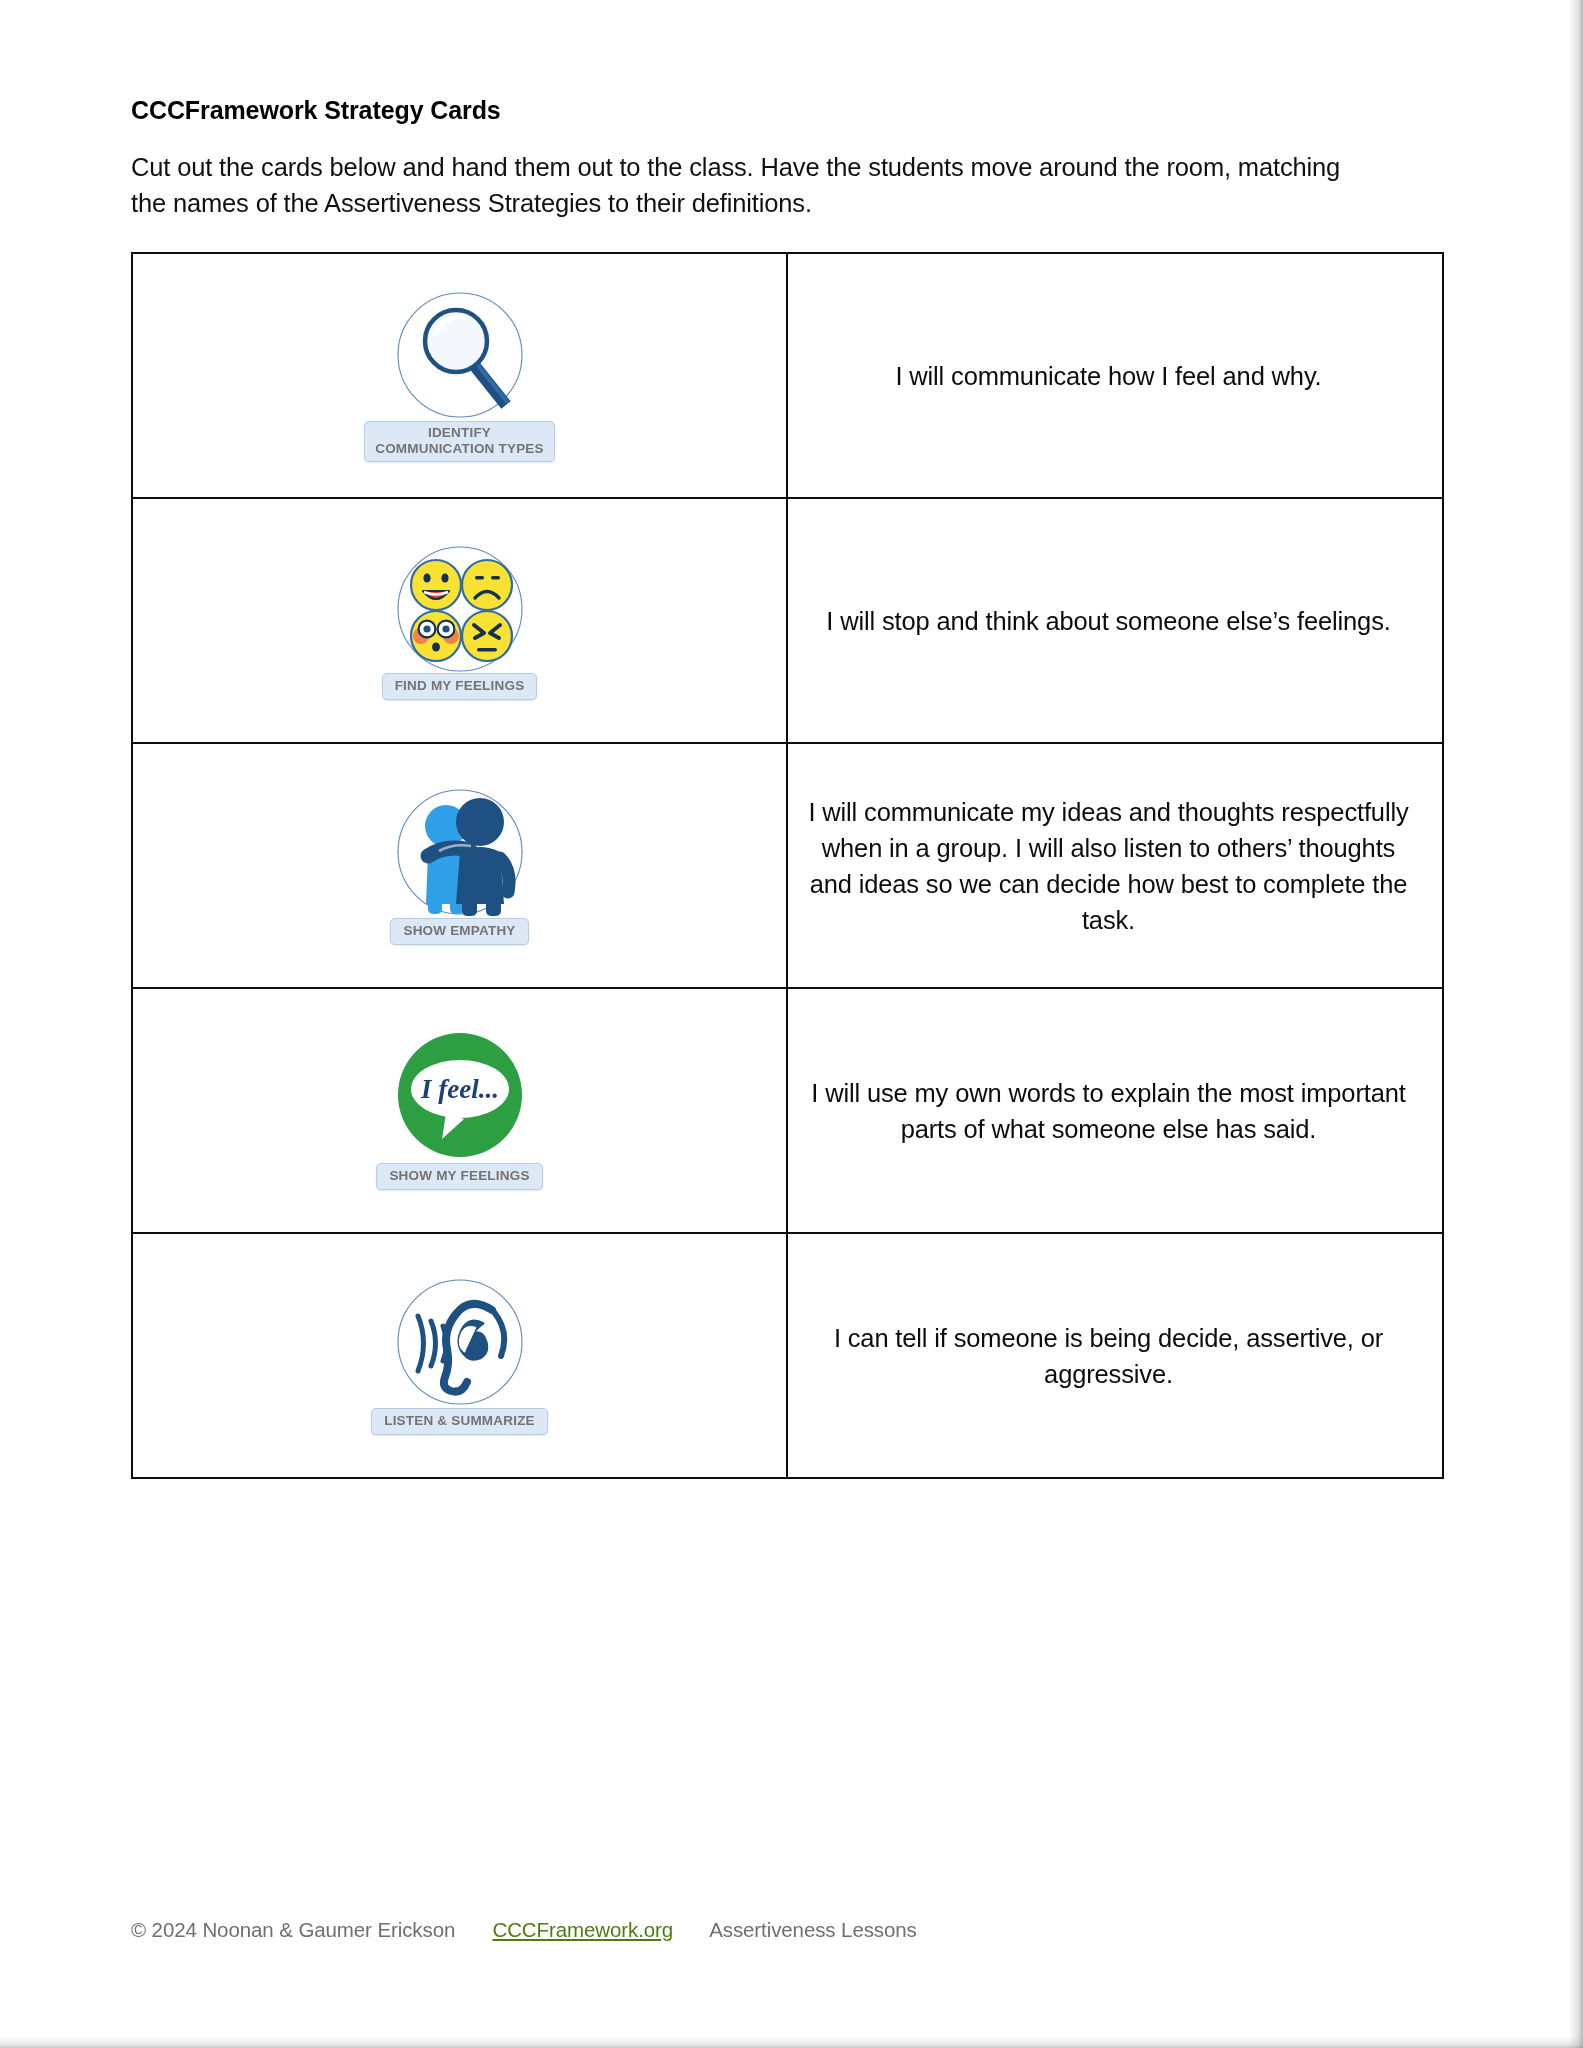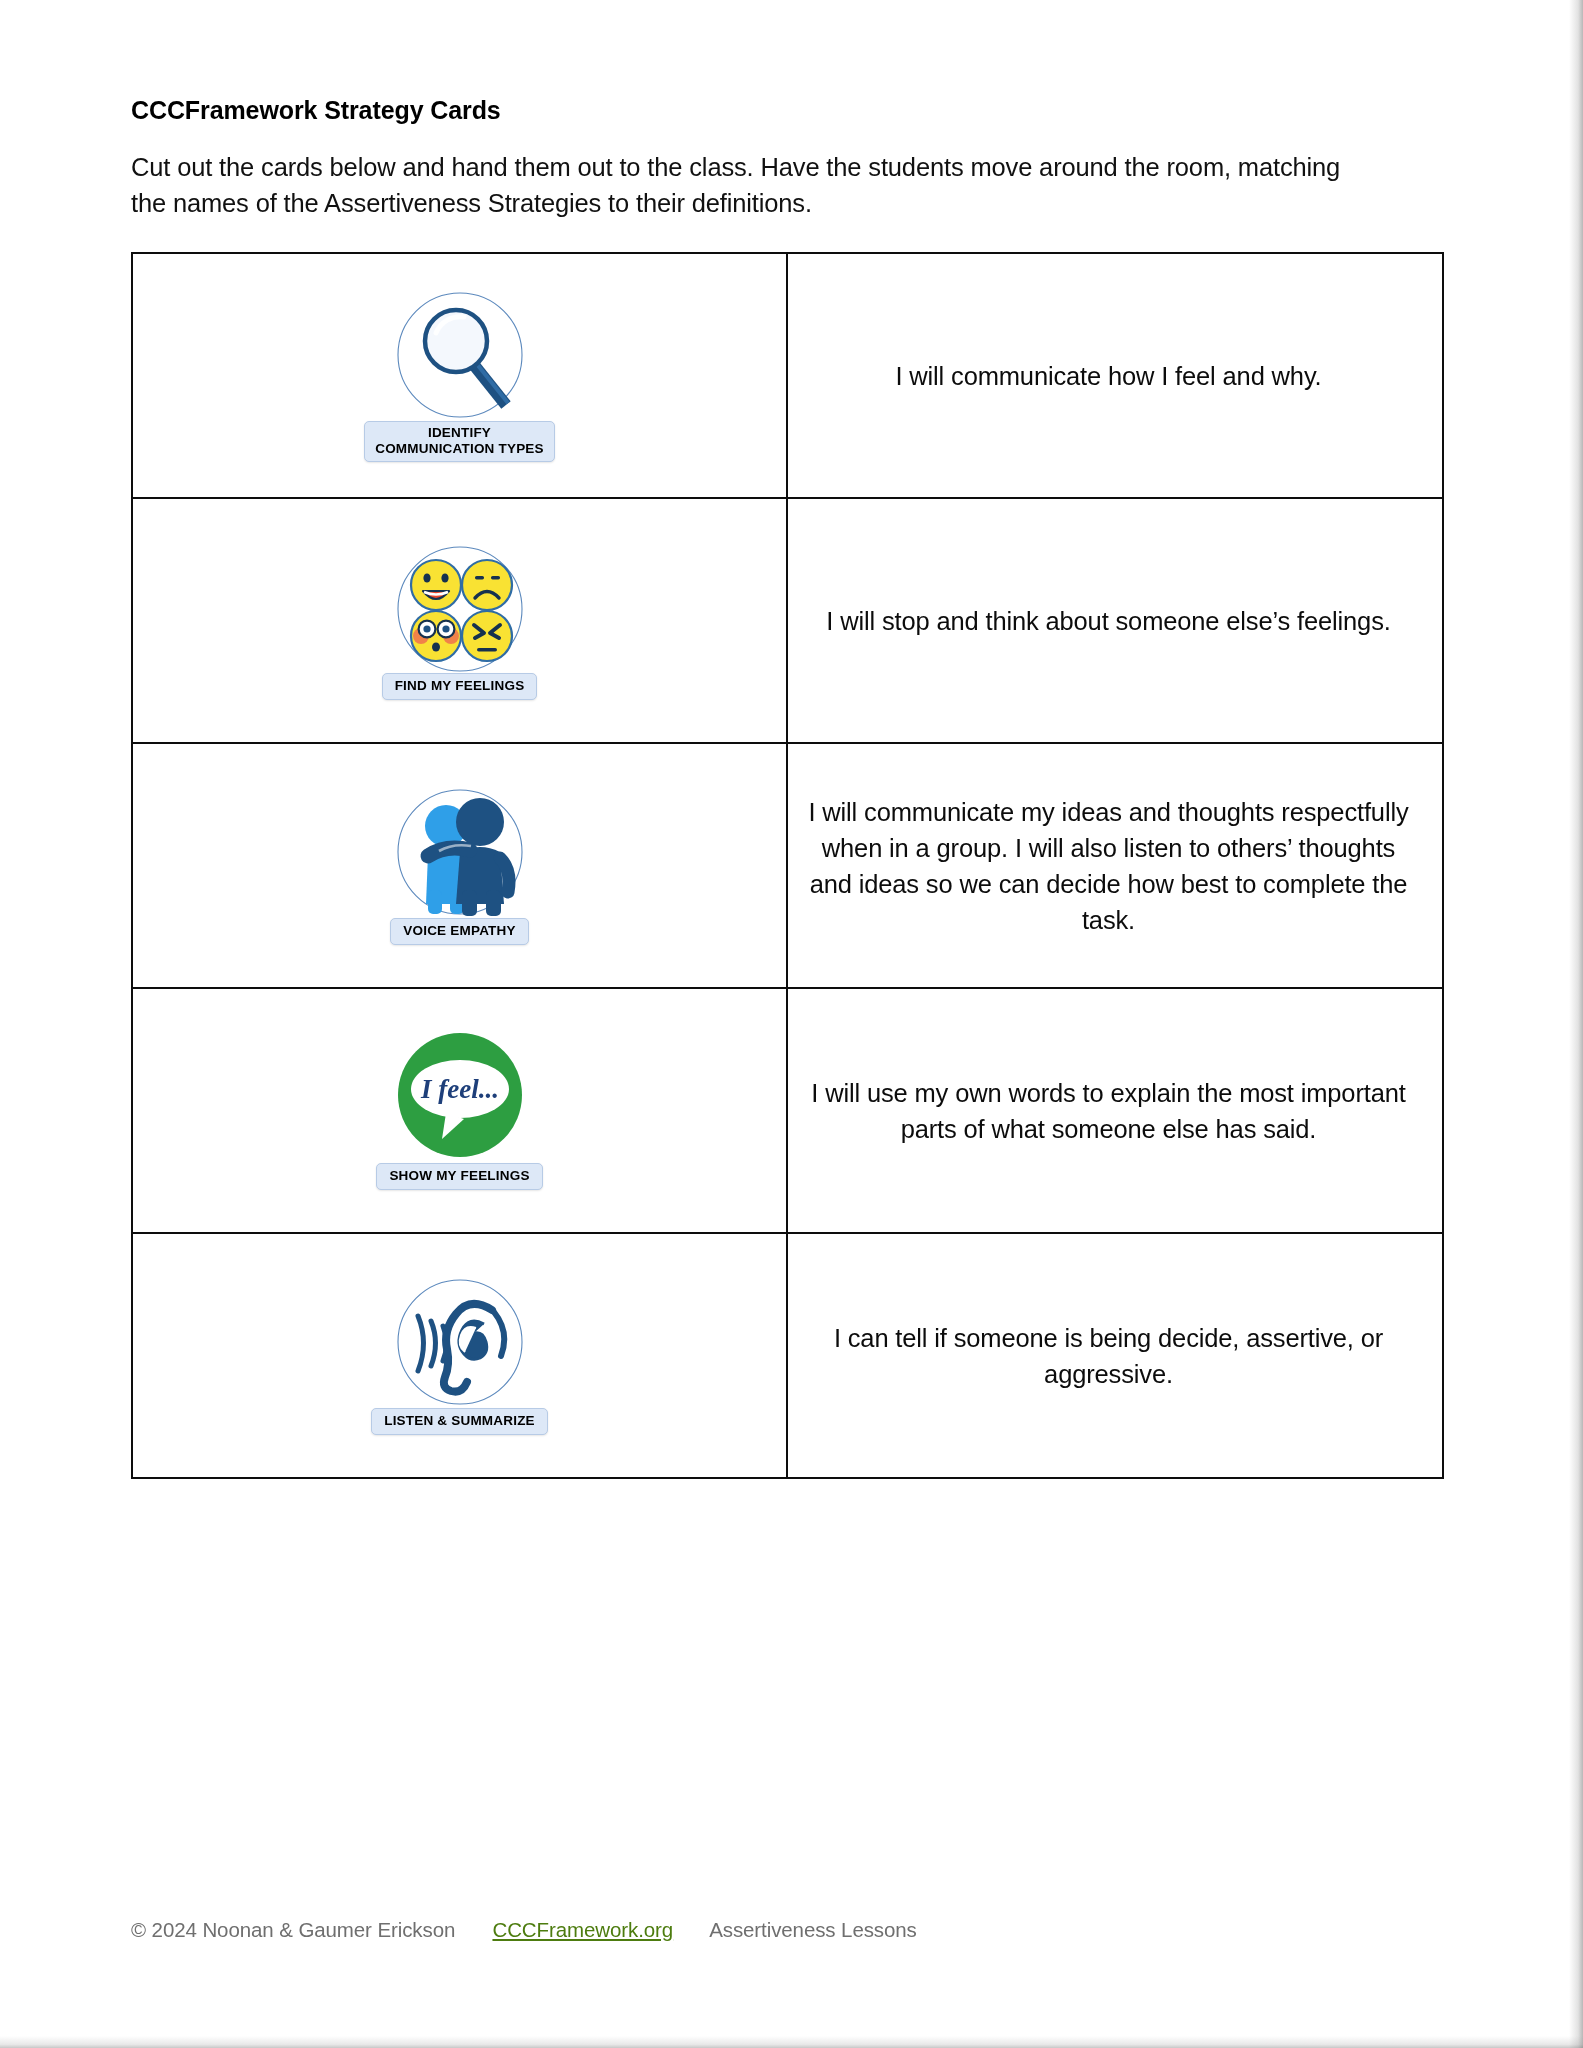--- a/index.html
+++ b/index.html
@@ -101,21 +101,21 @@
     padding: 0 30px 0 17px;
     letter-spacing: -0.15px;
     text-align: center;
   }
 
   
   .badge {
     background: #dde8f7;
     border: 1px solid #b7cbe6;
     border-radius: 5px;
-    color: #000000;
+    color: #737373;
     font-size: 13.5px;
     font-weight: bold;
     letter-spacing: 0.2px;
     text-align: center;
     padding: 4px 12px 5px 12px;
     line-height: 1.18;
     box-shadow: 0 1px 2px rgba(0,0,0,0.10);
     white-space: pre-line;
     min-width: 120px;
     box-sizing: border-box;
@@ -244,21 +244,21 @@
 
                   <circle cx="100" cy="36" r="24" fill="#1e5182"></circle>
                   <path d="M80 66 q20 -10 40 0 l4 52 h-48 z" fill="#1e5182"></path>
                   <rect x="82" y="104" width="15" height="26" rx="5" fill="#1e5182"></rect>
                   <rect x="106" y="104" width="15" height="26" rx="5" fill="#1e5182"></rect>
                   <path d="M120 72 q12 12 8 34" fill="none" stroke="#1e5182" stroke-width="13" stroke-linecap="round"></path>
                   <path d="M90 64 q-24 -6 -42 6" fill="none" stroke="#1e5182" stroke-width="15" stroke-linecap="round"></path>
                   <path d="M91 60 q-18 -3 -32 5" fill="none" stroke="#ffffff" stroke-width="2.6" opacity="0.55"></path>
                 </svg>
               </div>
-              <div class="badge">VOICE EMPATHY</div>
+              <div class="badge">SHOW EMPATHY</div>
             </div>
           </td>
           <td class="col-text">
             <div class="def-text">I will communicate my ideas and thoughts respectfully when in a group. I will also listen to others’ thoughts and ideas so we can decide how best to complete the task.</div>
           </td>
         </tr>
 
         <tr class="row-h-4">
           <td class="col-icon">
             <div class="icon-cell-inner">

